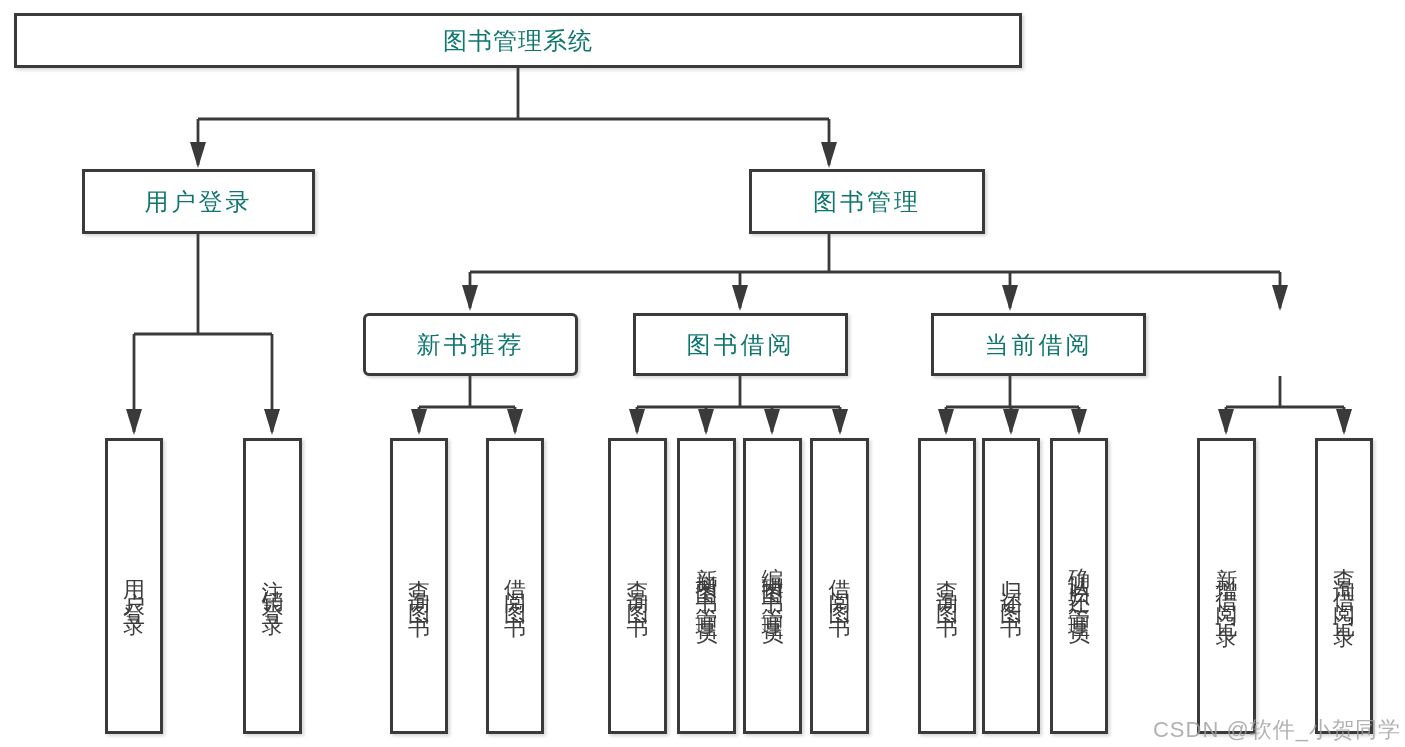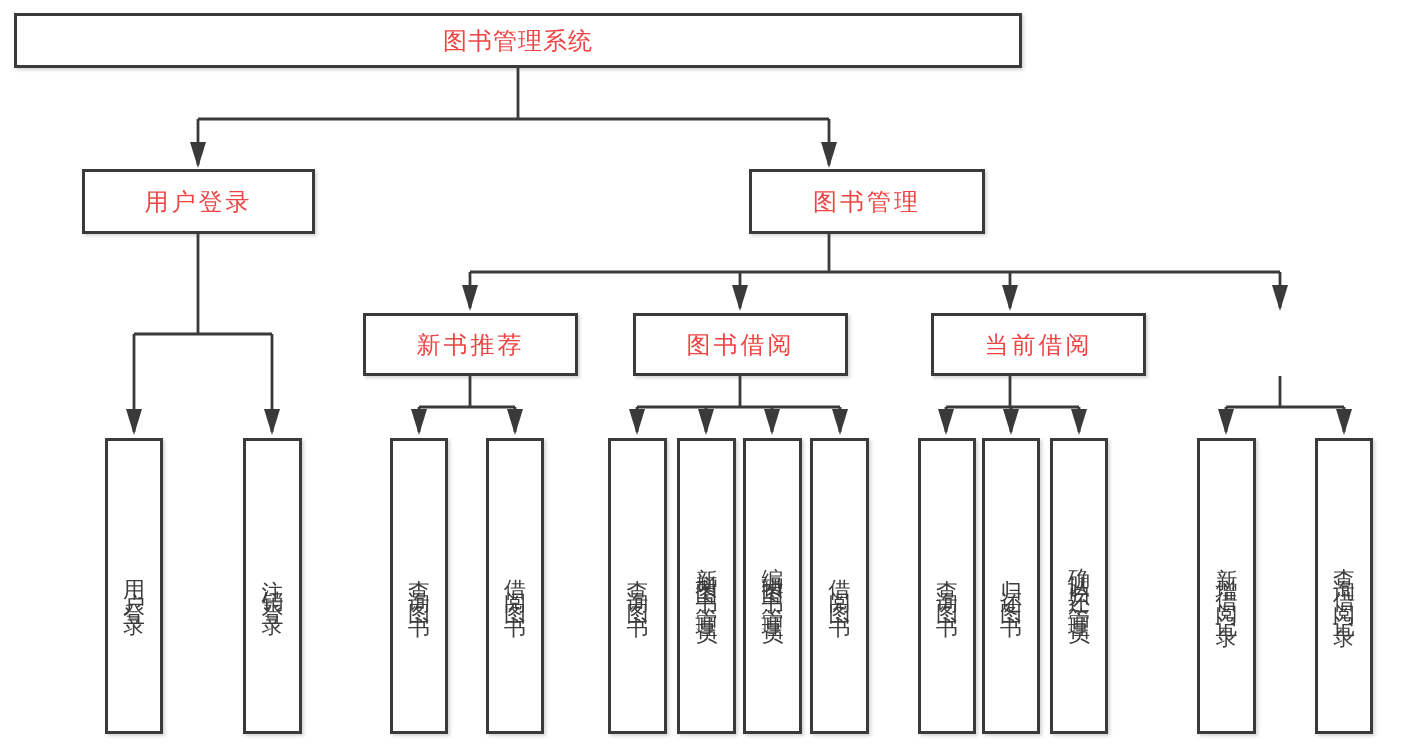--- a/index.html
+++ b/index.html
@@ -17,21 +17,21 @@
     background:#ffffff;
     border:3px solid #3a3a3a;
     box-shadow:2px 2px 3px rgba(90,90,90,0.25);
     display:flex;align-items:center;justify-content:center;
     color:#3c3c3c;
   }
   .hlabel{
     font-size:24px;
     letter-spacing:3px;
     white-space:nowrap;
-    color:#ef4444;
+    color:#0f766e;
   }
   .root .hlabel{letter-spacing:1px;}
   .leaf{justify-content:center;}
   .vtext{
     position:absolute;top:50%;left:50%;
     transform:translate(-50%,-50%);
     writing-mode:vertical-rl;
     text-orientation:mixed;
     font-size:22px;
     line-height:1;
@@ -102,21 +102,21 @@
     <span class="hlabel">图书管理系统</span>
   </div>
 
   <div class="node" style="left:82px;top:169px;width:233px;height:65px;">
     <span class="hlabel">用户登录</span>
   </div>
   <div class="node" style="left:711px;top:169px;width:236px;height:65px;margin-left:38px;">
     <span class="hlabel">图书管理</span>
   </div>
 
-  <div class="node" style="left:363px;top:313px;width:215px;height:63px;">
+  <div class="node" style="left:363px;top:313px;width:215px;height:63px;border-radius:6px;">
     <span class="hlabel">新书推荐</span>
   </div>
   <div class="node" style="left:633px;top:313px;width:215px;height:63px;text-align:right;">
     <span class="hlabel">图书借阅</span>
   </div>
   <div class="node" style="left:903px;top:313px;width:215px;height:63px;margin-left:28px;">
     <span class="hlabel">当前借阅</span>
   </div>
 
   <div class="node leaf" style="left:105px;top:438px;width:58px;height:296px;">
@@ -156,14 +156,15 @@
     <span class="vtext tight">确认归还（管理员）</span>
   </div>
 
   <div class="node leaf" style="left:1197px;top:438px;width:59px;height:296px;">
     <span class="vtext">新增借阅记录</span>
   </div>
   <div class="node leaf" style="left:1315px;top:438px;width:58px;height:296px;">
     <span class="vtext">查询借阅记录</span>
   </div>
 
+  <div id="watermark">CSDN @软件_小贺同学</div>
 
 </div>
 
 </body></html>

